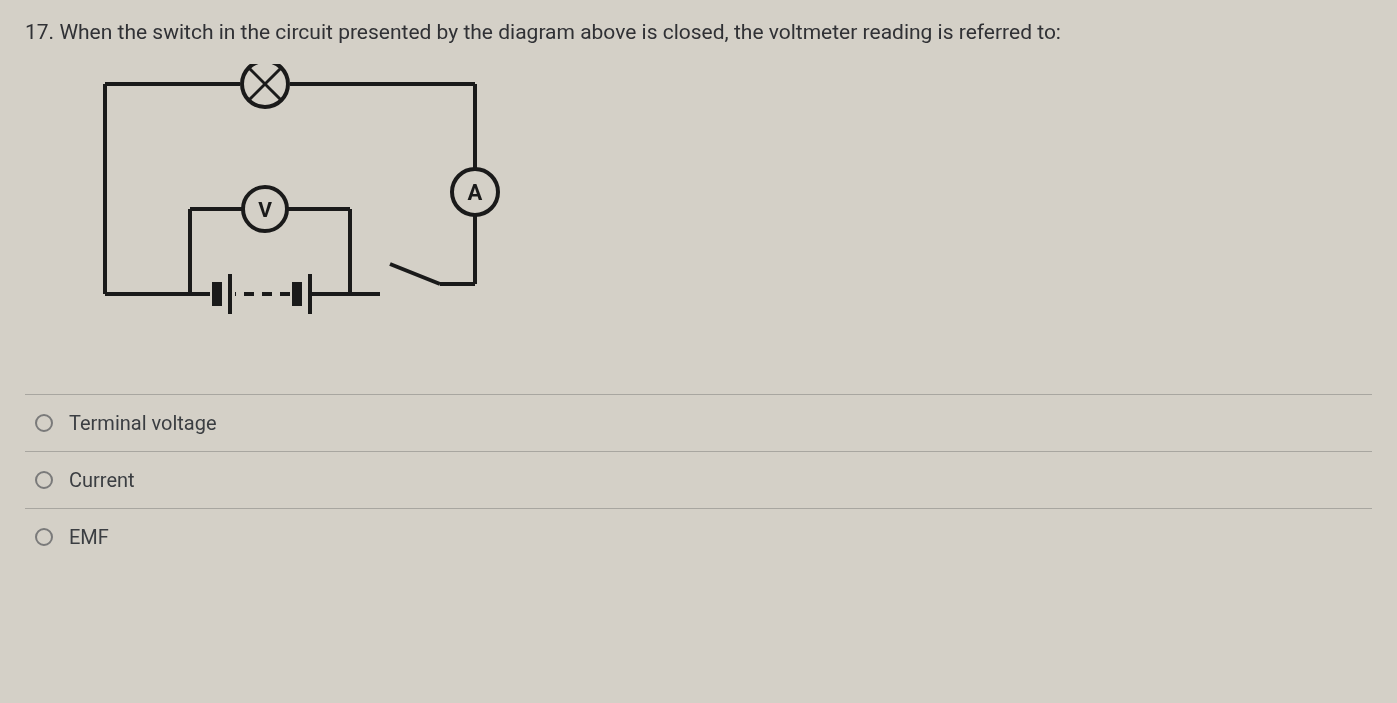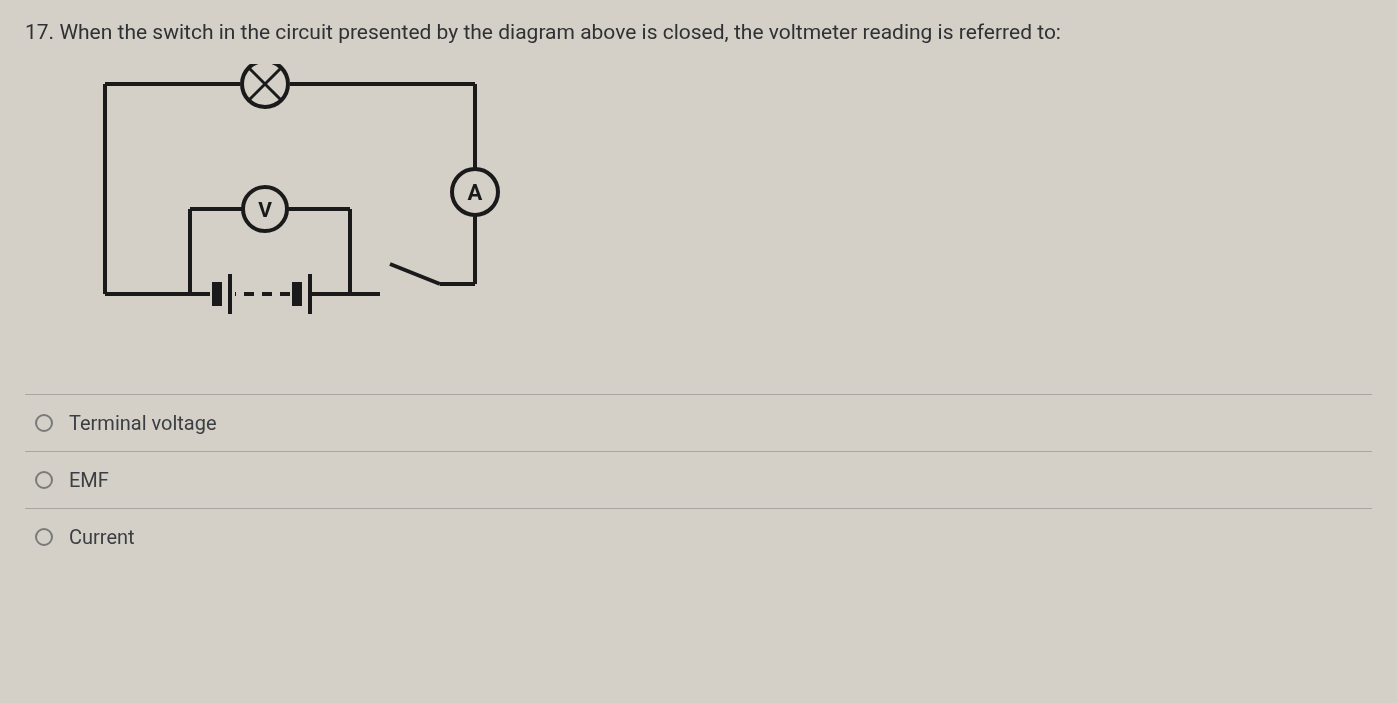--- a/index.html
+++ b/index.html
@@ -98,19 +98,19 @@
   </svg>
 </div>
 
 <div class="options-container">
   <div class="option-row">
     <div class="radio-button"></div>
     <span class="option-label">Terminal voltage</span>
   </div>
   <div class="option-row">
     <div class="radio-button"></div>
-    <span class="option-label">EMF</span>
+    <span class="option-label">Current</span>
   </div>
   <div class="option-row">
     <div class="radio-button"></div>
-    <span class="option-label">Current</span>
+    <span class="option-label">EMF</span>
   </div>
 </div>
 
 </body></html>

